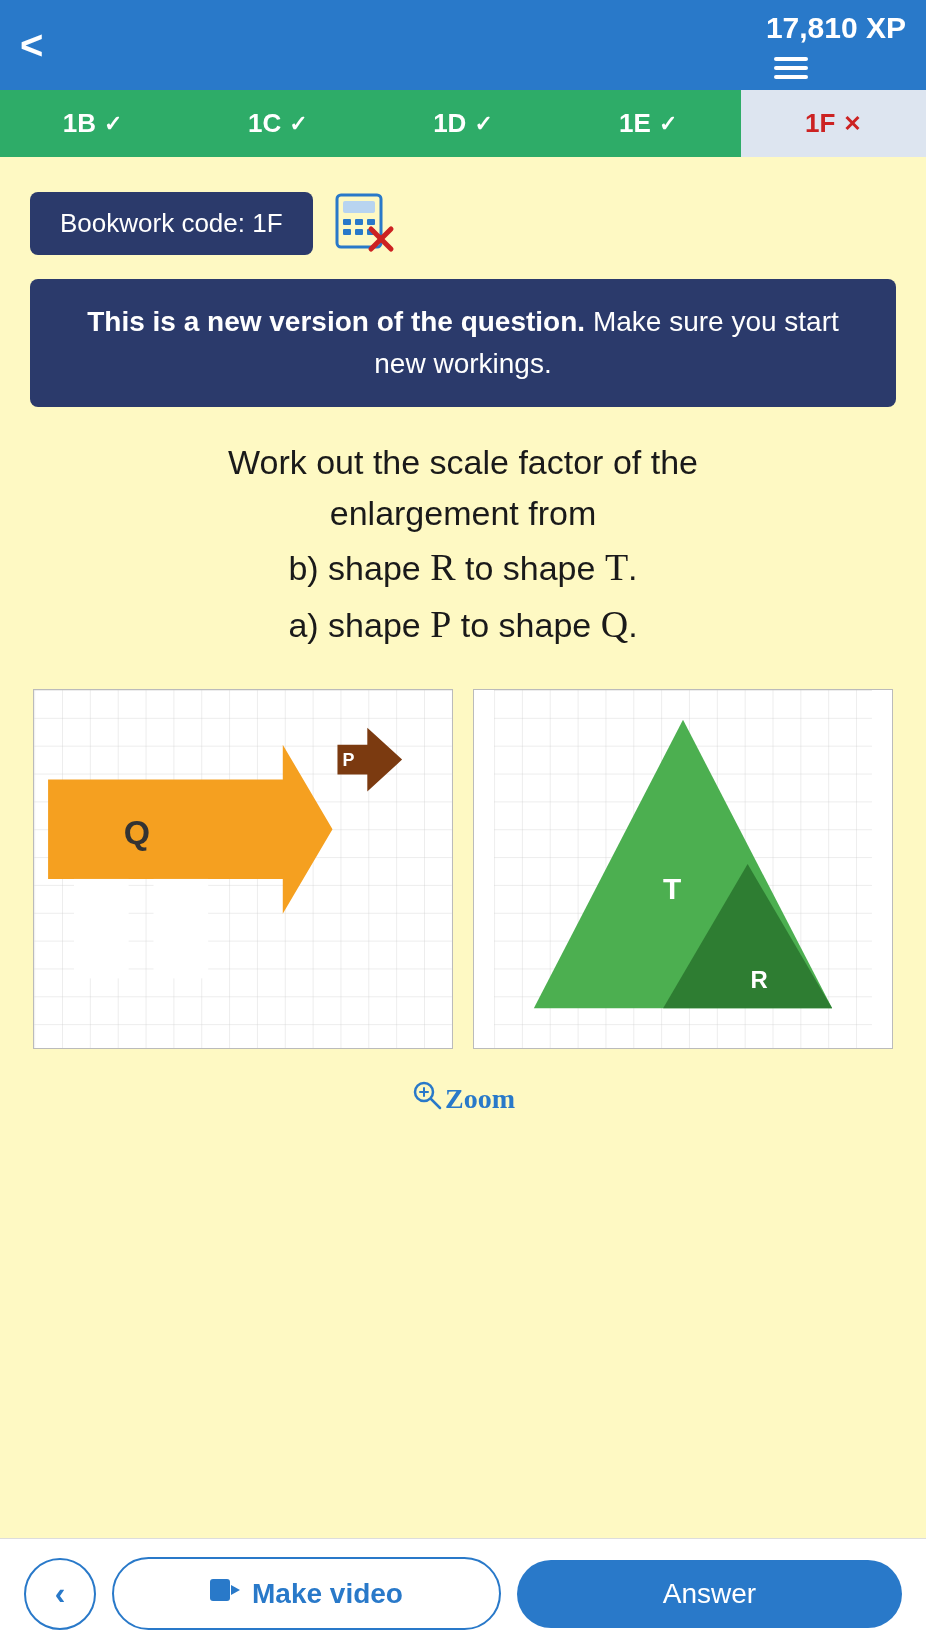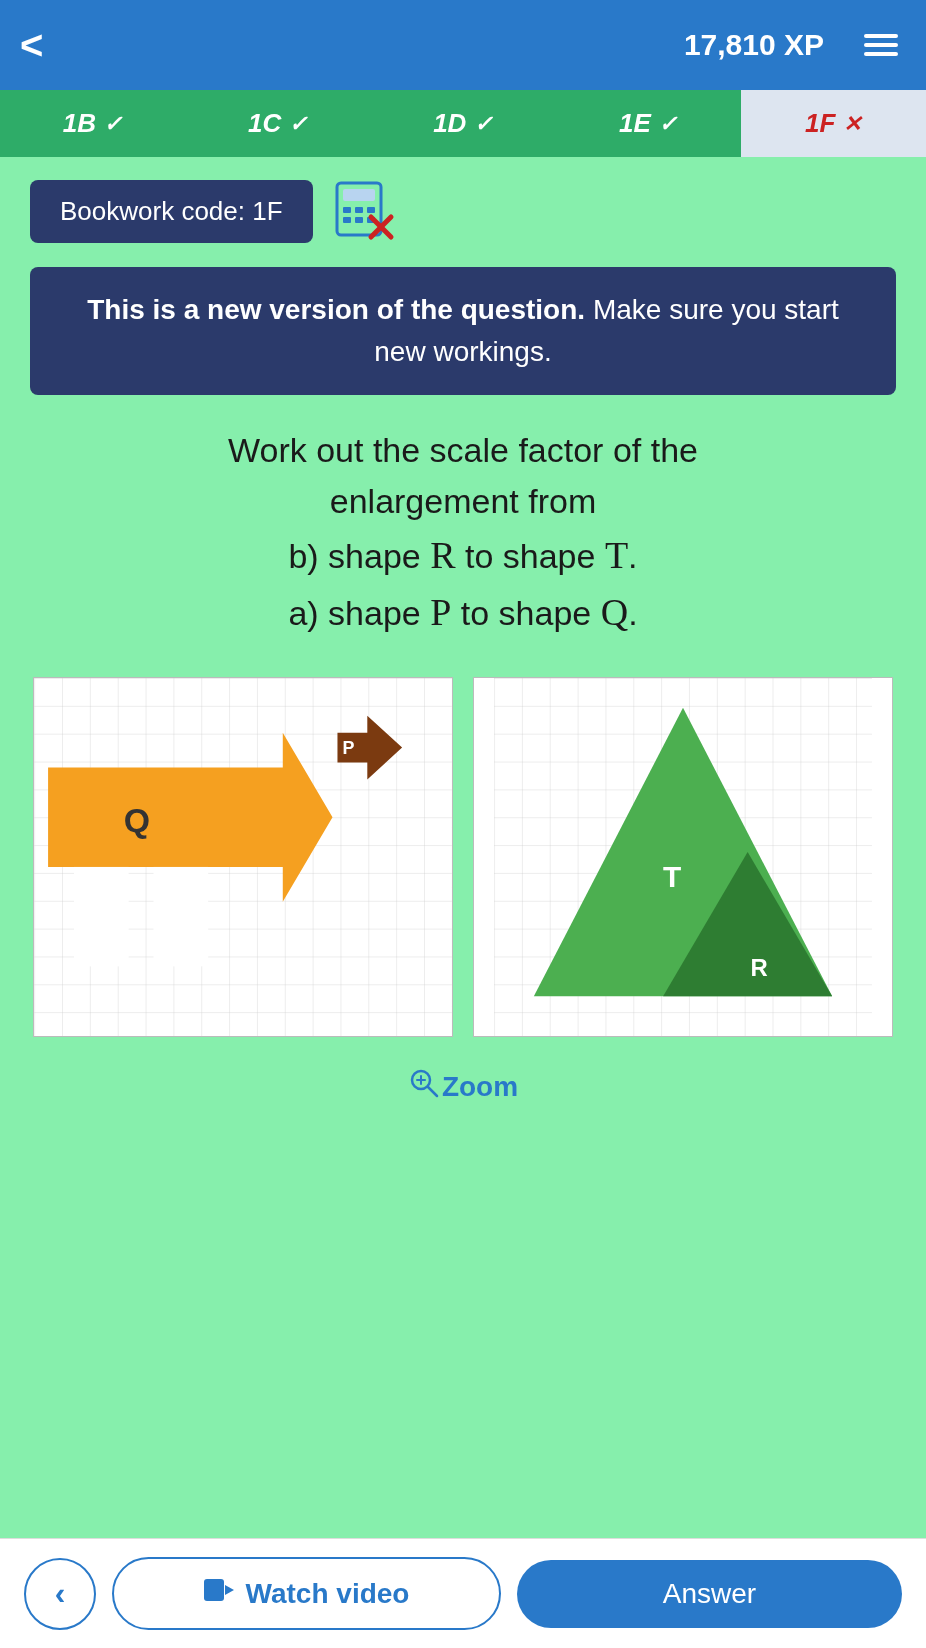--- a/index.html
+++ b/index.html
@@ -27,21 +27,22 @@
       font-weight: bold;
       cursor: pointer;
     }
     .header-title {
       color: white;
       font-size: 38px;
       font-weight: bold;
     }
     .header-right {
       display: flex;
-      gap: 32px;
+      gap: 12px;
+      flex-direction: column;
     }
     .header-xp {
       color: white;
       font-size: 30px;
       font-weight: 600;
     }
     .header-menu {
       color: white;
       font-size: 36px;
       cursor: pointer;
@@ -56,21 +57,20 @@
       width: 34px;
       height: 4px;
       background: white;
       border-radius: 2px;
     }
 
     
     .tab-bar {
       display: flex;
       background: #1d4ed8;
-      font-style: italic;
     }
     .tab {
       flex: 1;
       display: flex;
       align-items: center;
       justify-content: center;
       padding: 18px 8px;
       font-size: 26px;
       font-weight: 700;
       gap: 8px;
@@ -88,22 +88,22 @@
     .tab-check {
       font-size: 22px;
     }
     .tab-x {
       font-size: 22px;
       color: #cc2222;
     }
 
     
     .content {
-      padding: 22px 30px 200px;
-      background: #86efac;
+      padding: 34px 30px 200px;
+      background: #fef9c3;
       min-height: 1400px;
     }
 
     
     .bookwork-row {
       display: flex;
       align-items: center;
       gap: 20px;
       margin-bottom: 24px;
     }
@@ -167,20 +167,21 @@
       overflow: hidden;
     }
 
     
     .zoom-row {
       display: flex;
       align-items: center;
       justify-content: center;
       gap: 2px;
       margin-bottom: 16px;
+      font-family: Liberation Serif, serif;
     }
     .zoom-text {
       color: #2979c9;
       font-size: 28px;
       font-weight: 600;
     }
     .zoom-icon {
       color: #2979c9;
       font-size: 28px;
     }
@@ -405,18 +406,18 @@
   <button class="btn-back-nav">
     <span>‹</span>
   </button>
   <button class="btn-watch-video">
     <span class="video-icon">
       <svg width="30" height="26" viewBox="0 0 30 26" xmlns="http://www.w3.org/2000/svg">
         <rect x="0" y="2" width="20" height="22" rx="3" fill="#2979c9"></rect>
         <polygon points="21,8 30,13 21,18" fill="#2979c9"></polygon>
       </svg>
     </span>
-    <span>Watch video</span>
+    <span>Make video</span>
   </button>
   <button class="btn-answer">
     <span>Answer</span>
   </button>
 </div>
 
 </body></html>

